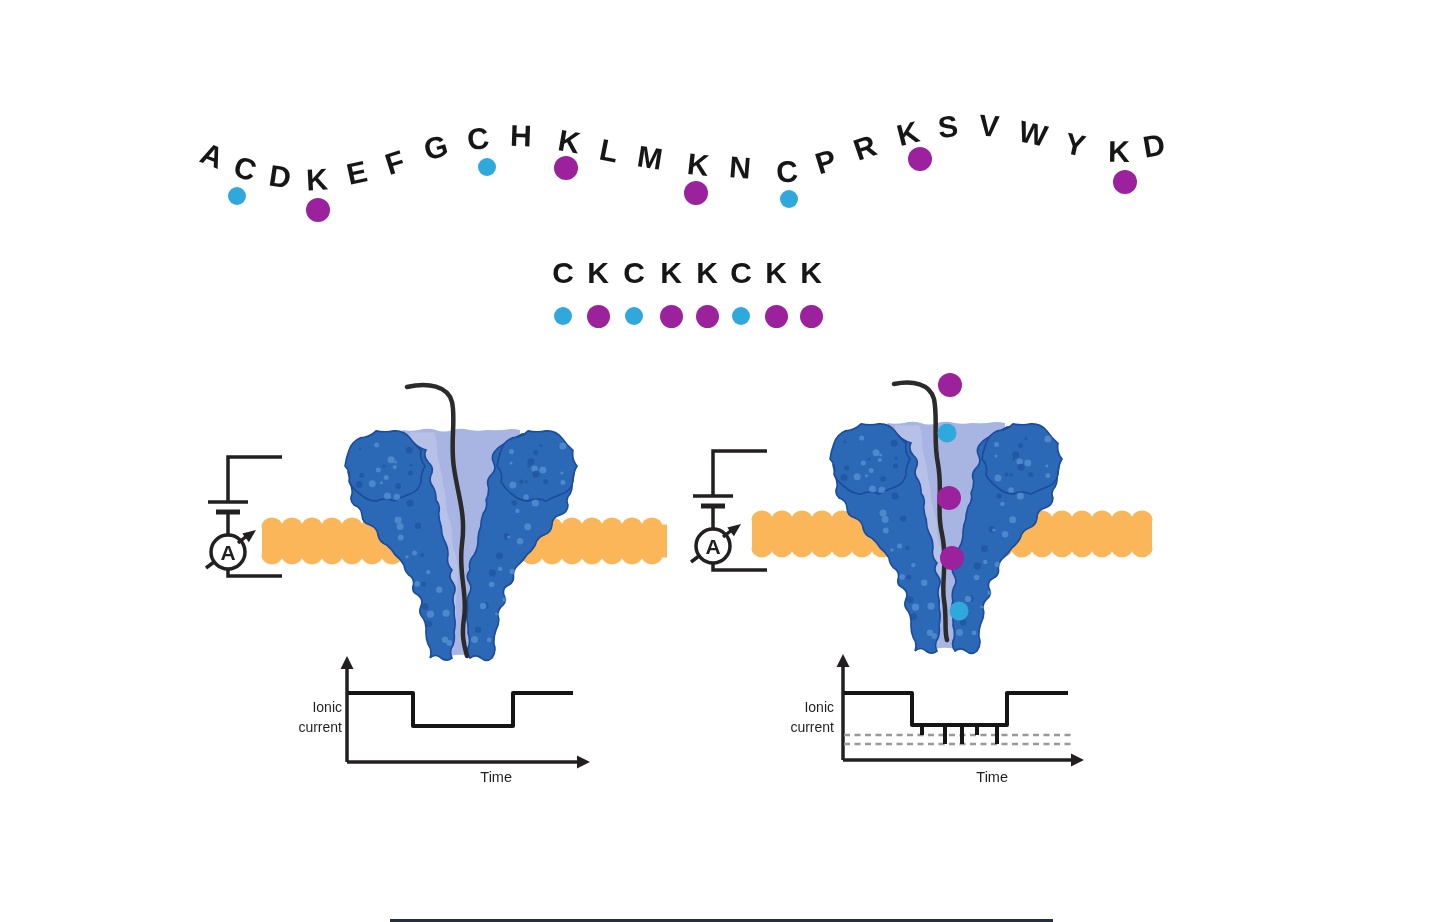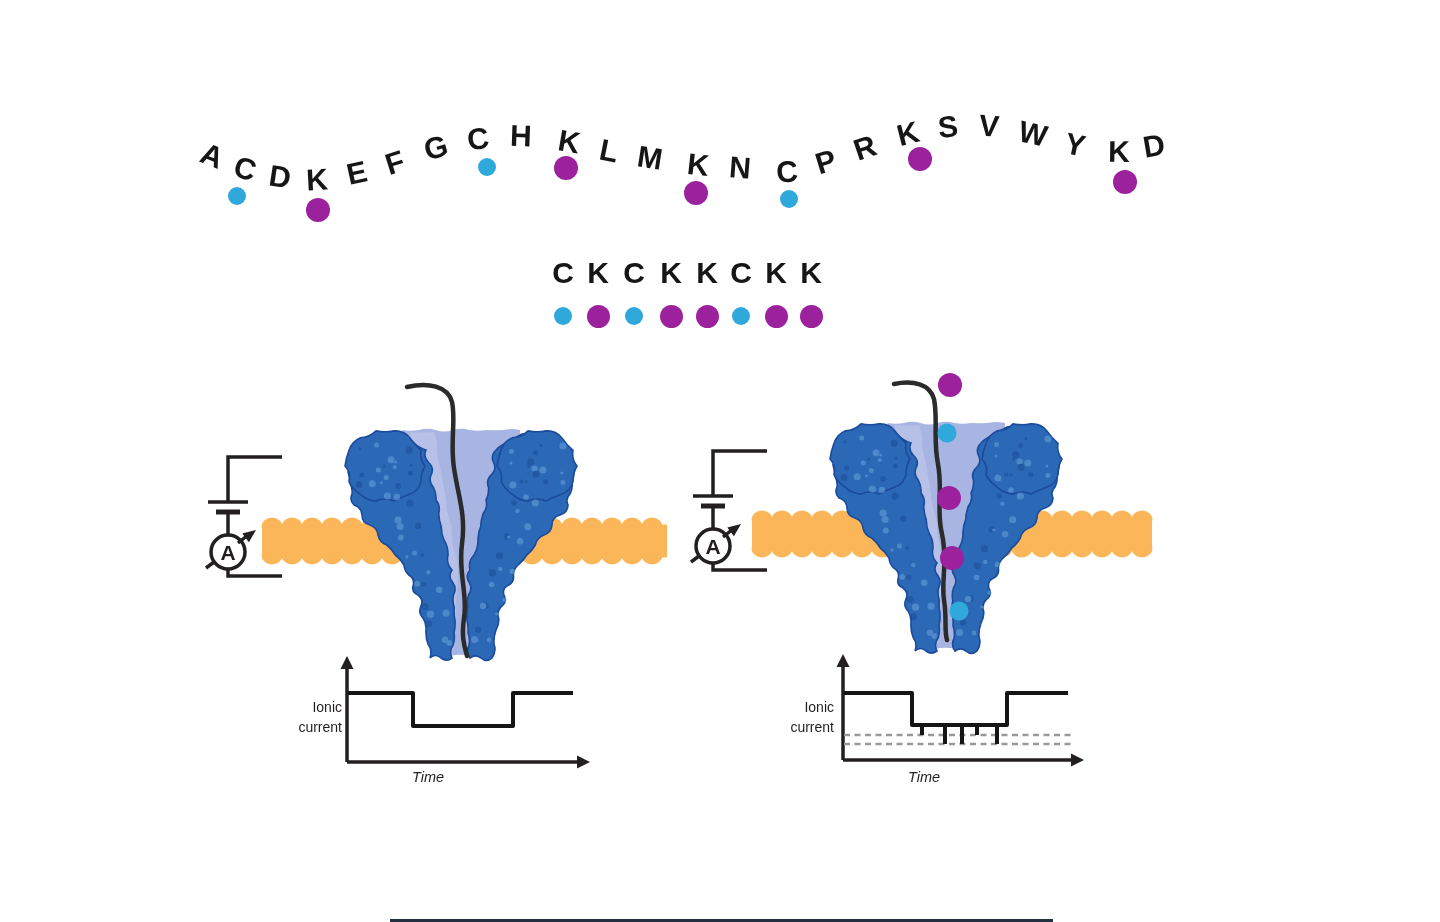--- a/index.html
+++ b/index.html
@@ -4,21 +4,21 @@
 <style>
   html,body{margin:0;padding:0;background:#ffffff;}
   #fig{position:relative;width:1440px;height:922px;background:#ffffff;overflow:hidden;
        font-family:"Liberation Sans","DejaVu Sans",sans-serif;}
   .abs{position:absolute;}
   .seq-letter{position:absolute;font-weight:bold;font-size:30px;color:#161616;line-height:1;
               white-space:pre;}
   .dot{position:absolute;border-radius:50%;}
   .ylabel{position:absolute;width:104px;text-align:right;font-size:14px;line-height:19.5px;
           color:#231f20;}
-  .xlabel{position:absolute;width:100px;text-align:left;font-size:14.5px;color:#231f20;font-style:italic;}
+  .xlabel{position:absolute;width:100px;text-align:right;font-size:14.5px;color:#231f20;}
   svg{position:absolute;overflow:visible;}
   .amp-label{font-family:"Liberation Sans","DejaVu Sans",sans-serif;font-size:21px;font-weight:bold;fill:#231f20;}
   #bottom-edge{position:absolute;left:390px;top:919px;width:663px;height:3px;background:#22303f;}
 </style>
 </head>
 <body>
 
 <div id="fig">
 
   <div class="abs">

